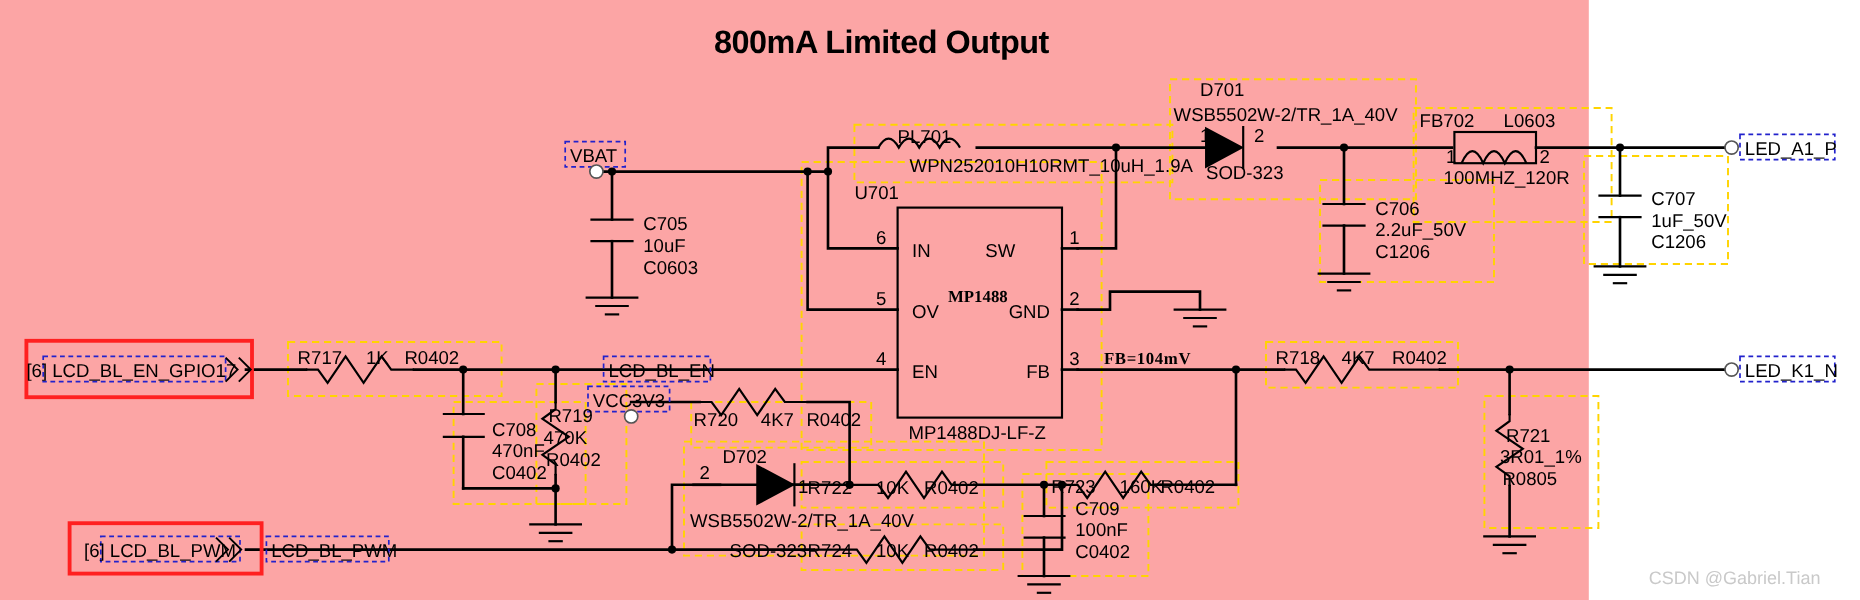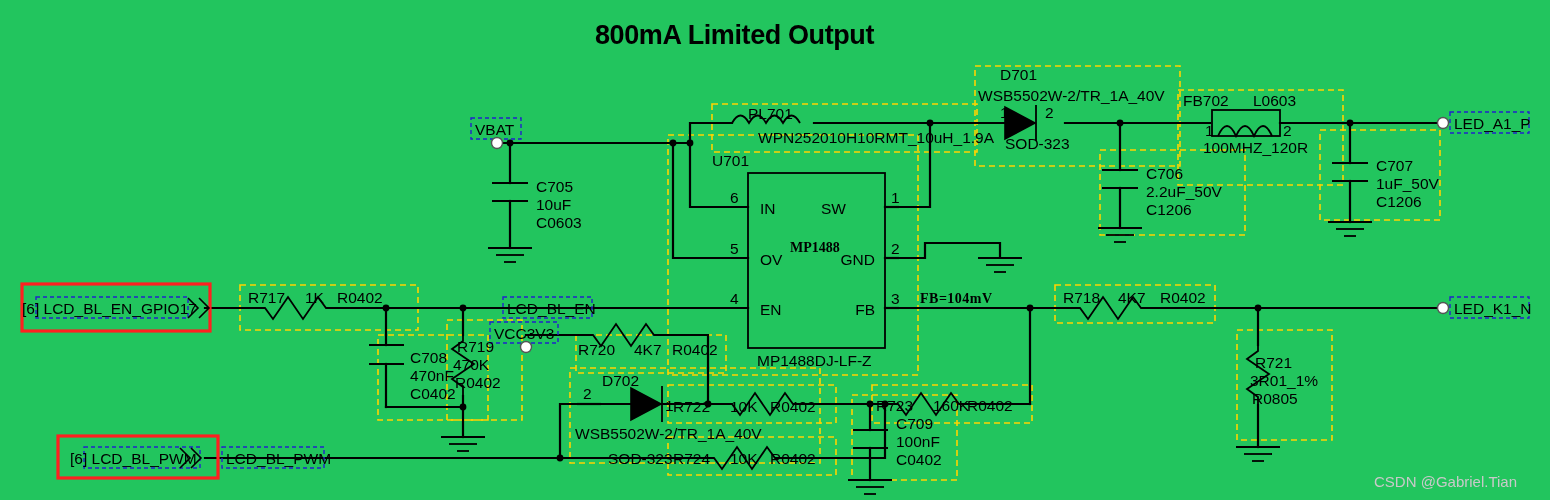--- a/index.html
+++ b/index.html
@@ -1,17 +1,17 @@
 <!DOCTYPE html>
 <html><head>
 <meta charset="utf-8">
 <style>
   html,body{margin:0;padding:0;background:#ffffff;}
   body{width:1550px;height:500px;overflow:hidden;font-family:"Liberation Sans",sans-serif;}
-  #root{position:relative;width:1550px;height:500px;background:#22c55e;}
+  #root{position:relative;width:1324px;height:500px;background:#fca5a5;}
   svg#sch{position:absolute;left:0;top:0;width:1550px;height:500px;}
   .wire{stroke:#000;stroke-width:2.2;fill:none;stroke-linecap:square;}
   .thin{stroke:#000;stroke-width:1.6;fill:none;}
   .dashbox{fill:none;stroke:#ffd400;stroke-width:1.6;stroke-dasharray:6 4;}
   .bluebox{fill:none;stroke:#2222cc;stroke-width:1.4;stroke-dasharray:4 3;}
   .redbox{fill:none;stroke:#ff2020;stroke-width:3.2;}
   .comp{fill:none;stroke:#000;stroke-width:1.8;}
   .filled{fill:#000;stroke:#000;stroke-width:1.6;}
   .dot{fill:#000;}
   .port-circ{fill:#fff;stroke:#555;stroke-width:1.4;}

